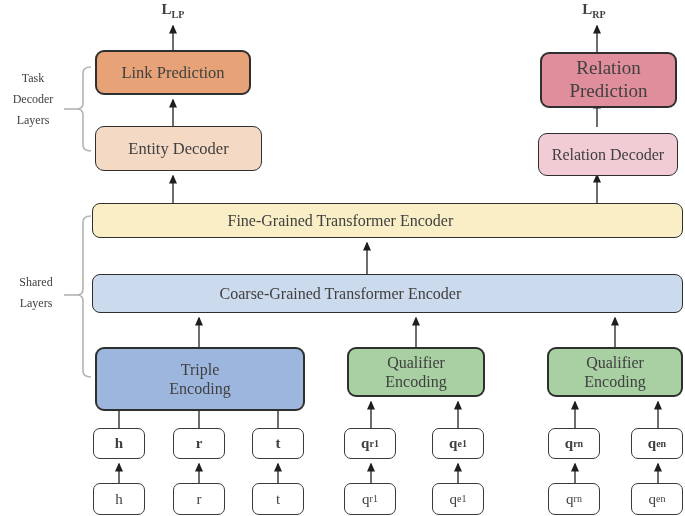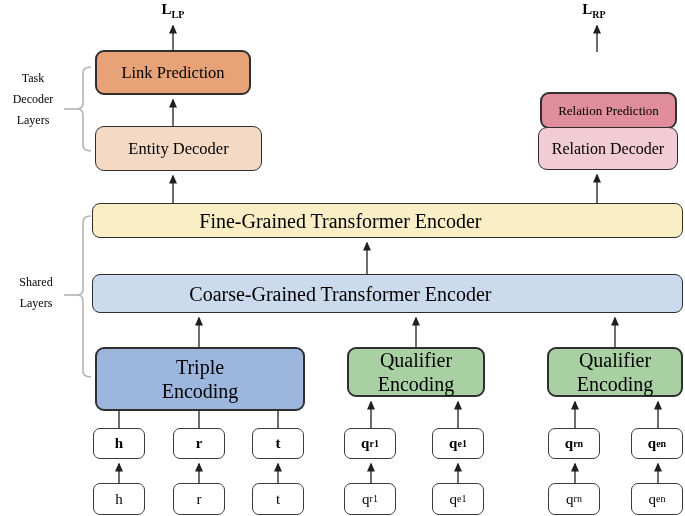--- a/index.html
+++ b/index.html
@@ -1,42 +1,42 @@
 <!DOCTYPE html>
 <html><head>
 <meta charset="utf-8">
 <style>
   html,body{margin:0;padding:0;background:#fff;}
   #canvas{
     position:relative;
     width:685px;height:516px;
     background:#ffffff;
     font-family:"Liberation Serif", serif;
-    color:#000000;
+    color:#404040;
     overflow:hidden;
   }
   .box{
     position:absolute;
     border:1.5px solid #2f2f2f;
     border-radius:9px;
     display:flex;
     flex-direction:column;
     align-items:center;
     justify-content:center;
     text-align:center;
     line-height:1.2;
     box-sizing:border-box;
-    font-size:20px;
+    font-size:16px;
   }
   .thick{border-width:2px;}
   
   .lp{left:95px;top:50px;width:156px;height:45px;font-size:16.5px;}
   .ed{left:95px;top:126px;width:167px;height:45px;font-size:16.5px;}
-  .rp{left:540px;top:52px;width:137px;height:37px;font-size:13px;margin-top:40px;}
-  .rd{left:538px;top:127px;width:140px;height:43px;font-size:16px;justify-content:center;}
+  .rp{left:540px;top:52px;width:137px;height:56px;font-size:19px;}
+  .rd{left:538px;top:133px;width:140px;height:43px;font-size:16px;justify-content:center;}
   
   .fine{left:92px;top:203px;width:591px;height:35px;border-radius:8px;}
   .coarse{left:92px;top:274px;width:591px;height:39px;border-radius:8px;text-align:center;}
   .enc-label{
     position:absolute;left:42%;top:50%;
     transform:translate(-50%,-50%);
     white-space:nowrap;
   }
   .triple{left:95px;top:347px;width:210px;height:64px;}
   .qual1{left:347px;top:347px;width:138px;height:50px;}

